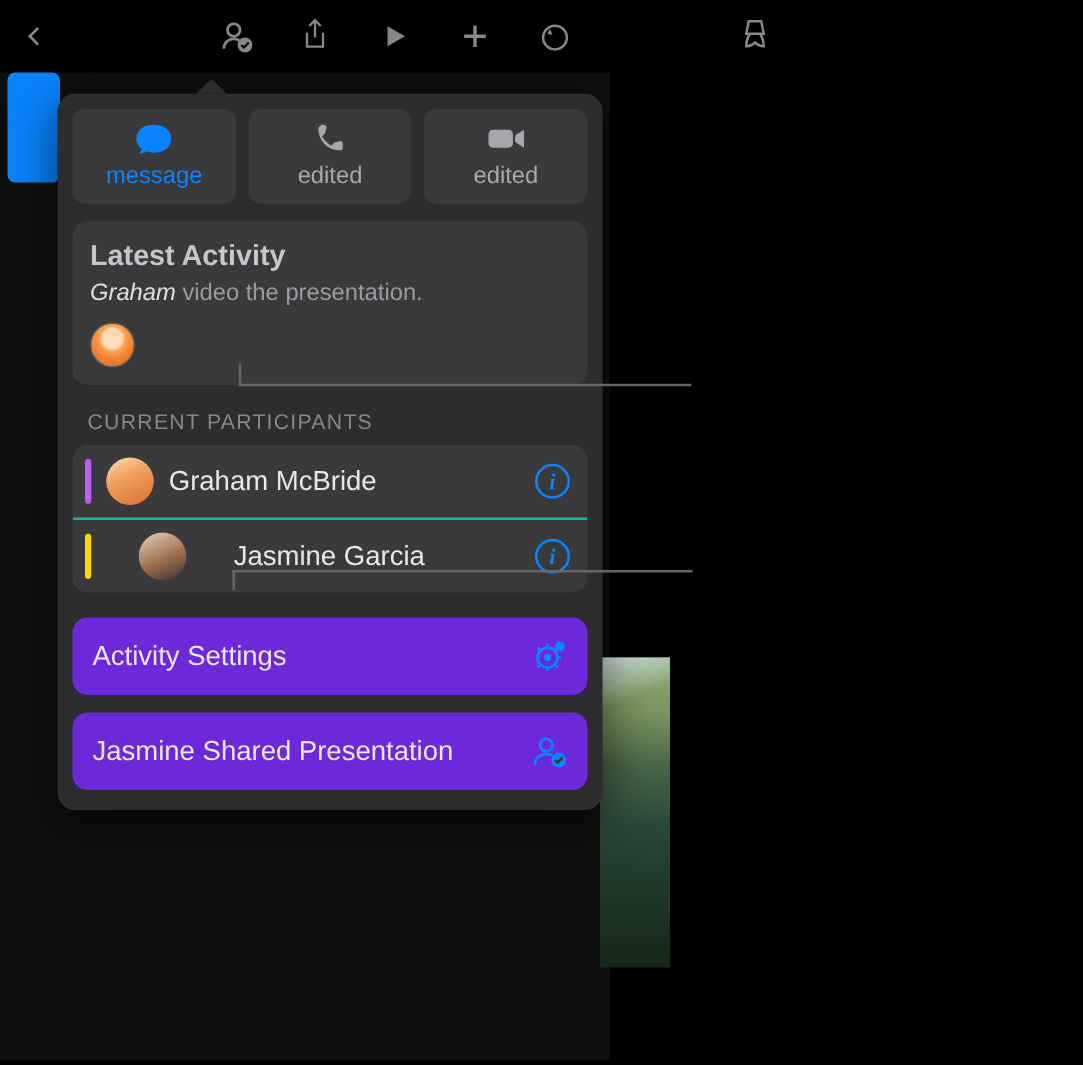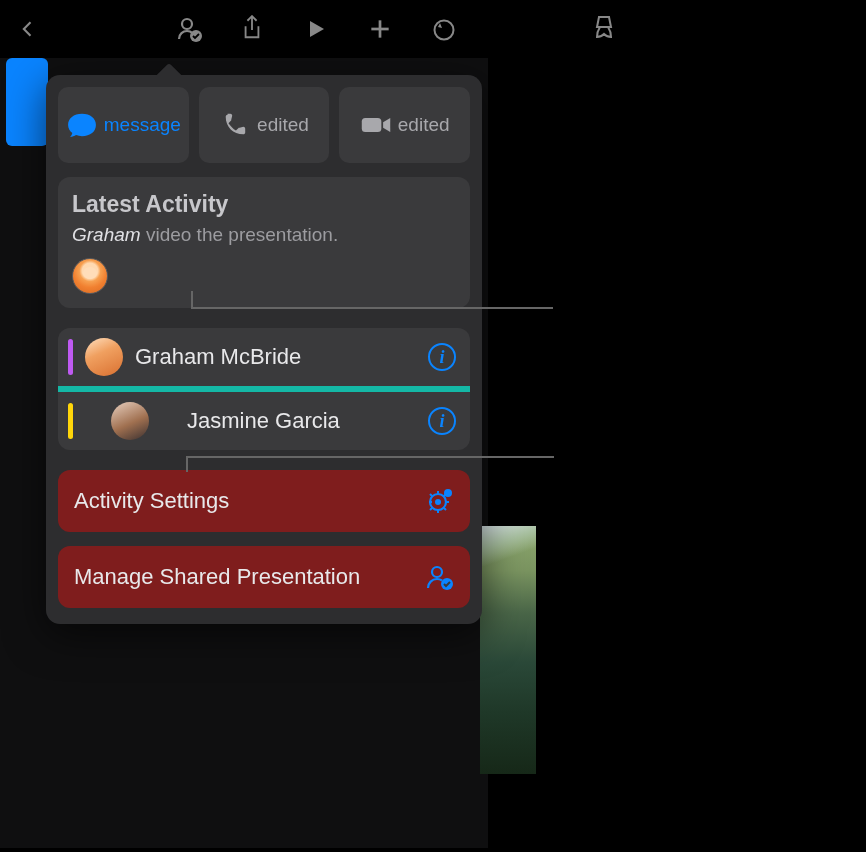--- a/index.html
+++ b/index.html
@@ -83,21 +83,21 @@
       gap: 10px;
       margin-bottom: 14px;
     }
 
     .contact-btn {
       flex: 1;
       height: 76px;
       background: #3a3a3c;
       border-radius: 10px;
       display: flex;
-      flex-direction: row;
+      flex-direction: column;
       align-items: center;
       justify-content: center;
       gap: 6px;
       color: #a8a8ac;
       font-size: 19px;
     }
 
     .contact-btn.active {
       color: #0a84ff;
     }
@@ -183,21 +183,21 @@
 
     .participant-row {
       display: flex;
       align-items: center;
       padding: 10px 14px 10px 10px;
       gap: 12px;
       position: relative;
     }
 
     .participant-row + .participant-row {
-      border-top: 6px solid #14b8a6;
+      border-top: 2px solid #14b8a6;
       gap: 38px;
     }
 
     .color-bar {
       width: 5px;
       height: 36px;
       border-radius: 3px;
     }
     .color-bar.purple { background: #bf5af2; }
     .color-bar.yellow { background: #ffd60a; }
@@ -229,21 +229,21 @@
       align-items: center;
       justify-content: center;
       color: #0a84ff;
       font-size: 18px;
       font-weight: 600;
       font-family: Georgia, serif;
       font-style: italic;
     }
 
     .action-item {
-      background: #7f1d1d;
+      background: #6d28d9;
       border-radius: 12px;
       padding: 16px 16px;
       display: flex;
       align-items: center;
       justify-content: space-between;
       margin-bottom: 14px;
     }
 
     .action-label {
       color: #e8e8ea;
@@ -397,20 +397,21 @@
   <div class="activity-card">
     <div class="activity-header">Latest Activity</div>
     <div class="activity-line">
       <span class="name">Graham</span><span> video the presentation.</span>
     </div>
     <div class="activity-bottom">
       <div class="small-avatar"></div>
     </div>
   </div>
 
+  <div class="section-label">CURRENT PARTICIPANTS</div>
 
   <div class="participant-list">
     <div class="participant-row">
       <div class="color-bar purple"></div>
       <div class="avatar"></div>
       <div class="participant-name">Graham McBride</div>
       <div class="info-icon">i</div>
     </div>
     <div class="participant-row">
       <div class="color-bar yellow"></div>
@@ -426,21 +427,21 @@
       <svg viewBox="0 0 30 30" fill="none" stroke="currentColor" stroke-width="2.2">
         <circle cx="14" cy="16" r="8"></circle>
         <circle cx="14" cy="16" r="3" fill="currentColor" stroke="none"></circle>
         <path d="M14 8V5M14 27v-3M22 16h3M5 16h3M20 10l2-2M8 22l-2 2M20 22l2 2M8 10L6 8" stroke-width="2"></path>
         <circle cx="24" cy="7" r="4" fill="currentColor" stroke="none"></circle>
       </svg>
     </div>
   </div>
 
   <div class="action-item" style="margin-bottom:4px;">
-    <div class="action-label">Manage Shared Presentation</div>
+    <div class="action-label">Jasmine Shared Presentation</div>
     <div class="action-icon">
       <svg viewBox="0 0 30 30" fill="none" stroke="currentColor" stroke-width="2.2">
         <circle cx="13" cy="10" r="5"></circle>
         <path d="M4 26c0-5 4-9 9-9 2 0 3.5.5 5 1.5"></path>
         <circle cx="23" cy="22" r="6" fill="currentColor" stroke="none"></circle>
         <path d="M20 22l2 2 4-4" stroke="#3a3a3c" stroke-width="2" fill="none"></path>
       </svg>
     </div>
   </div>
 

